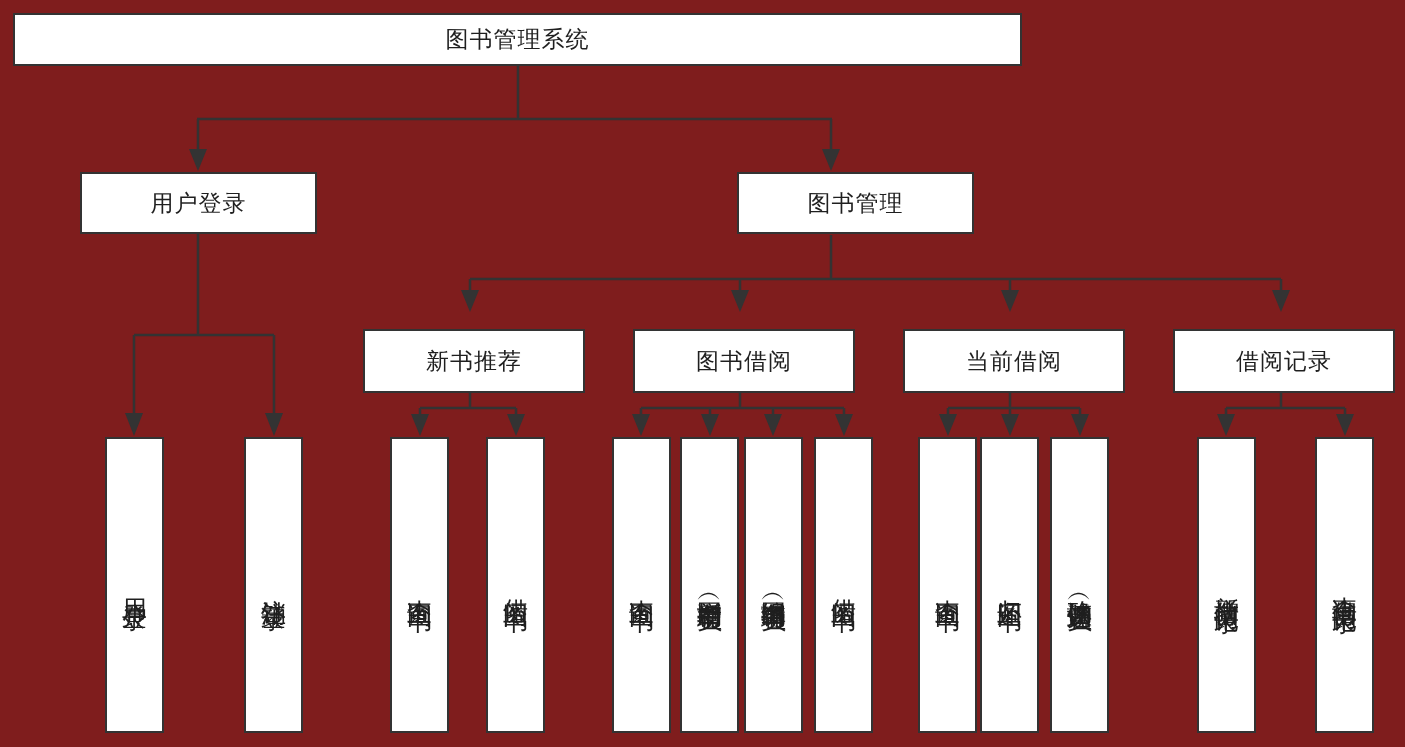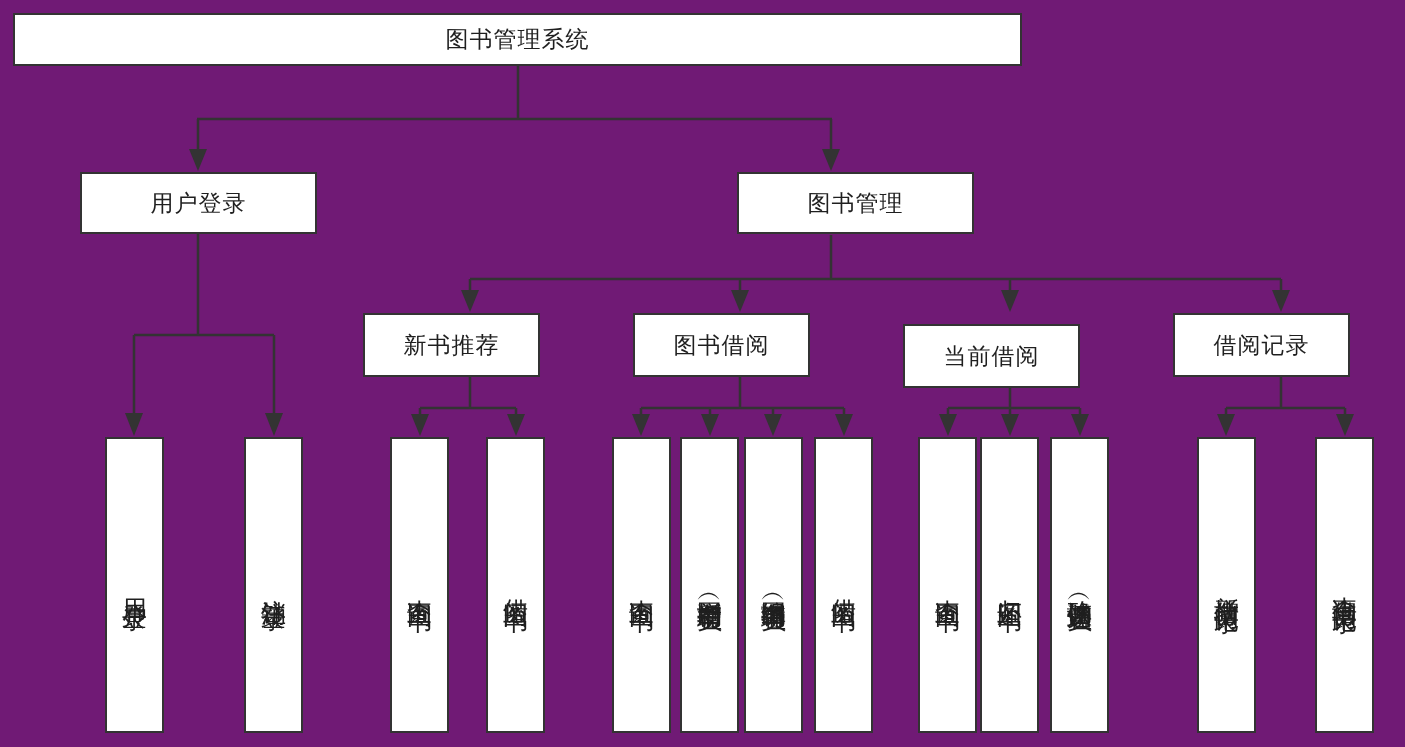--- a/index.html
+++ b/index.html
@@ -5,21 +5,21 @@
 <style>
   html, body {
     margin: 0;
     padding: 0;
     background: #ffffff;
   }
   #canvas {
     position: relative;
     width: 1405px;
     height: 747px;
-    background: #701a75;
+    background: #7f1d1d;
     font-family: "Liberation Sans", "DejaVu Sans", sans-serif;
     overflow: hidden;
   }
   #connector-svg {
     position: absolute;
     left: 0; top: 0;
     width: 1405px; height: 747px;
   }
   #connector-svg path {
     fill: none;
@@ -47,22 +47,22 @@
   }
   .root {
     left: 13px; top: 13px;
     width: 1009px; height: 53px;
   }
   .lvl2 {
     top: 172px;
     width: 237px; height: 62px;
   }
   .lvl3 {
-    top: 313px;
-    width: 177px; height: 64px;
+    top: 329px;
+    width: 222px; height: 64px;
   }
   .vbox {
     top: 437px;
     width: 59px; height: 296px;
     writing-mode: vertical-rl;
     text-orientation: mixed;
     font-size: 25px;
     letter-spacing: 3px;
     line-height: 1;
   }
@@ -127,21 +127,21 @@
     </g>
   </svg>
 
   <div class="box hbox root">图书管理系统</div>
 
   <div class="box hbox lvl2" style="left:80px;">用户登录</div>
   <div class="box hbox lvl2" style="left:712px;margin-left:25px;">图书管理</div>
 
   <div class="box hbox lvl3" style="left:363px;">新书推荐</div>
   <div class="box hbox lvl3" style="left:633px;">图书借阅</div>
-  <div class="box hbox lvl3" style="left:903px;margin-top:11px;">当前借阅</div>
+  <div class="box hbox lvl3" style="left:903px;">当前借阅</div>
   <div class="box hbox lvl3" style="left:1173px;">借阅记录</div>
 
   <div class="box vbox" style="left:105px;">用户登录</div>
   <div class="box vbox" style="left:244px;">注销登录</div>
 
   <div class="box vbox" style="left:390px;">查询图书</div>
   <div class="box vbox" style="left:486px;">借阅图书</div>
 
   <div class="box vbox" style="left:612px;">查询图书</div>
   <div class="box vbox long" style="left:680px;">新增图书（管理员）</div>

